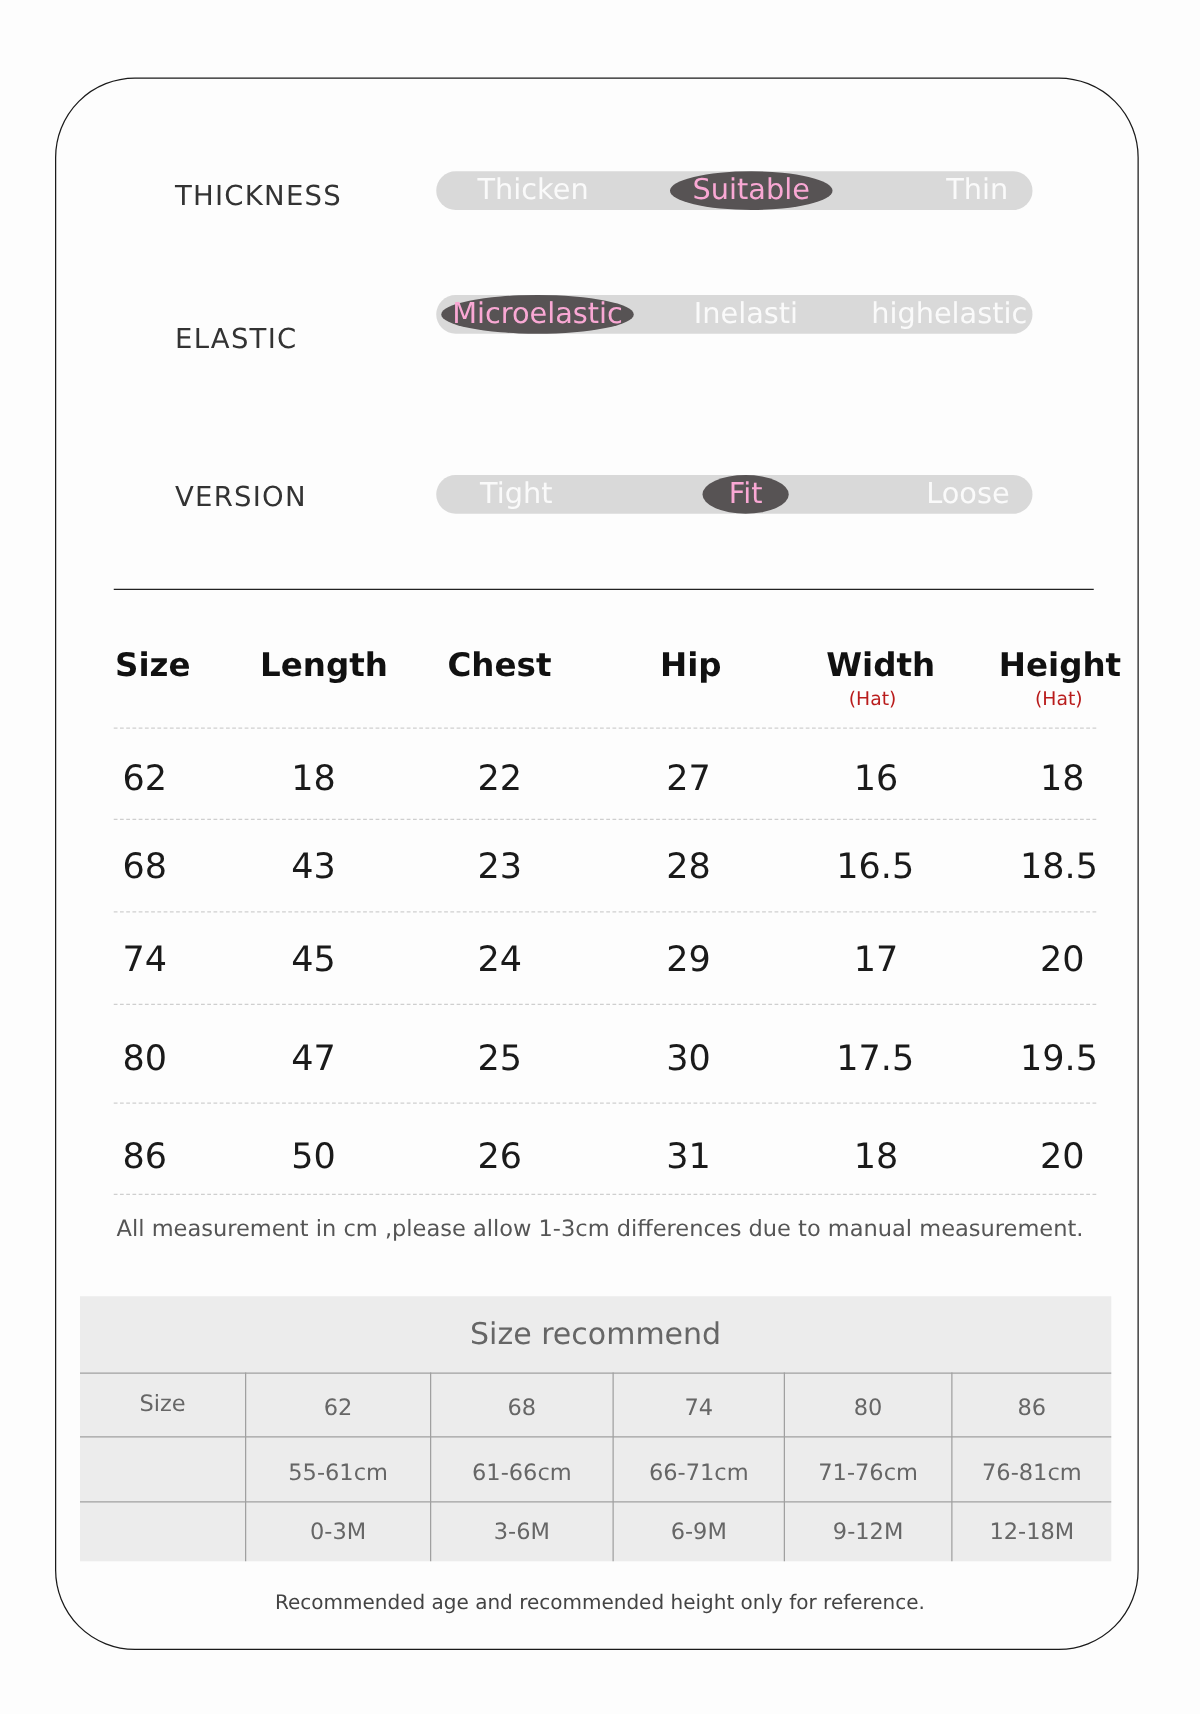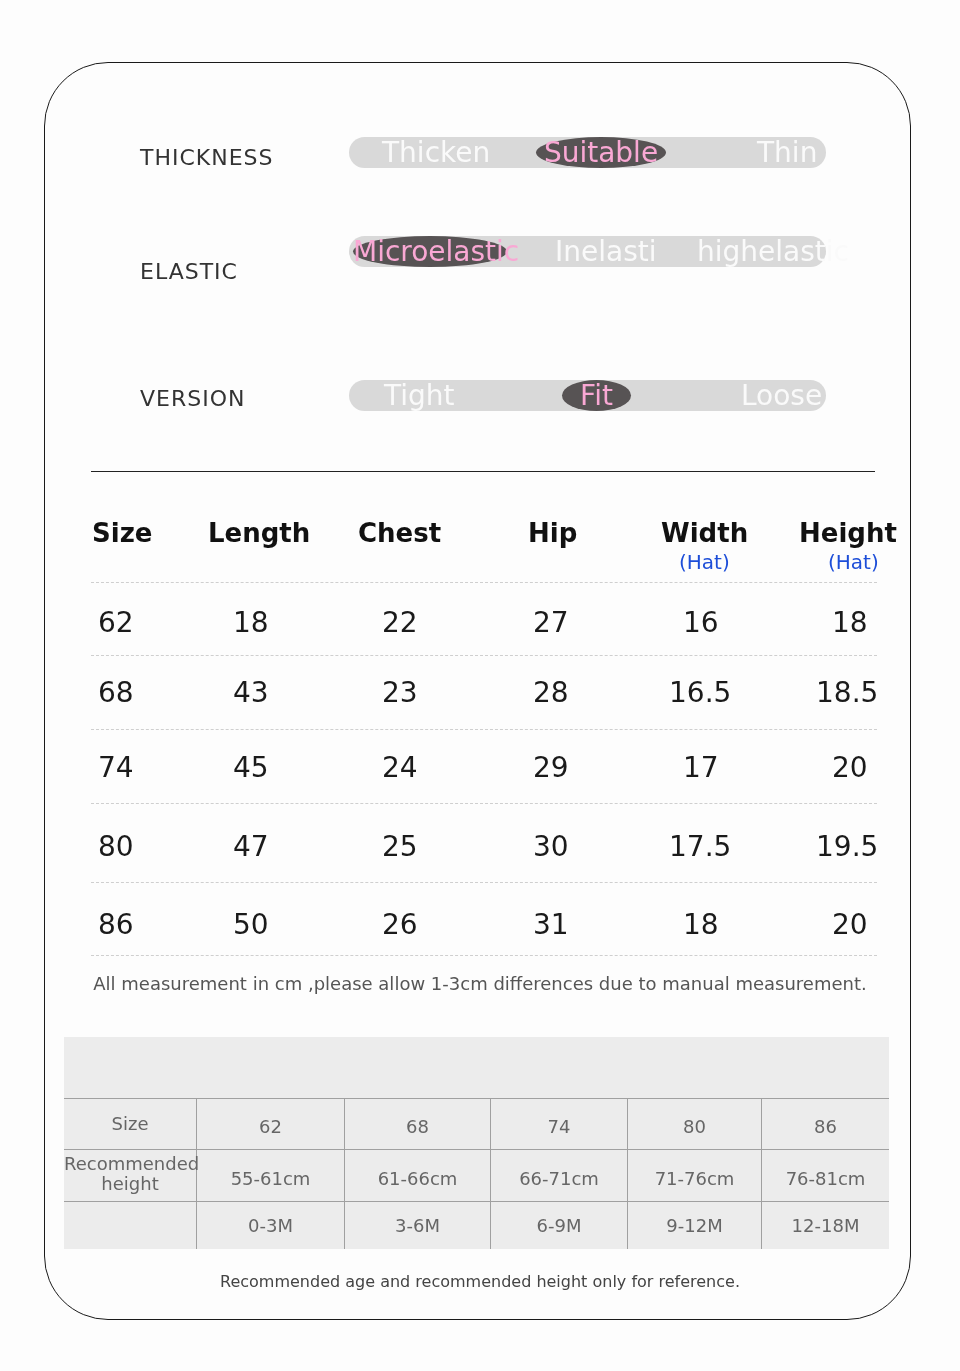--- a/index.html
+++ b/index.html
@@ -1,24 +1,24 @@
 <!DOCTYPE html>
 <html><head>
 <meta charset="utf-8">
 <style>
   html,body{margin:0;padding:0;background:#fdfdfd;}
   body{width:960px;height:1371px;position:relative;font-family:"DejaVu Sans","Liberation Sans",sans-serif;color:#222;overflow:hidden;}
   .card{position:absolute;left:44px;top:62px;width:867px;height:1258px;border:1.6px solid #1a1a1a;border-radius:64px;box-sizing:border-box;background:#fdfdfd;}
   .attr-label{position:absolute;left:140px;font-size:22px;letter-spacing:1px;color:#333;}
   .bar{position:absolute;left:349px;width:477px;height:31px;border-radius:16px;background:#d9d9d9;}
-  .bar .opt{position:absolute;top:0;height:31px;line-height:31px;font-size:28px;color:#fafafa;white-space:nowrap;}
+  .bar .opt{position:absolute;top:0;height:31px;line-height:31px;font-size:23px;color:#fafafa;white-space:nowrap;}
   .bar .sel{background:#575354;border-radius:50%;text-align:center;color:#f9a8d4;}
   .rule{position:absolute;left:91px;top:471px;width:784px;height:1px;background:#222;}
   .th{position:absolute;top:518px;font-weight:bold;font-size:26px;color:#111;}
-  .sub{position:absolute;top:550px;font-size:20px;color:#1d4ed8;}
+  .sub{position:absolute;top:550px;font-size:15px;color:#b91c1c;}
   .dash{position:absolute;left:91px;width:786px;border-top:1.5px dashed #cfcfcf;}
   .cell{position:absolute;font-size:28px;color:#1a1a1a;}
   .note{position:absolute;left:0;width:960px;text-align:center;font-size:18px;color:#555;}
   .rec{position:absolute;left:64px;top:1037px;width:825px;height:212px;background:#ececec;}
   .rec .title{position:absolute;left:0;top:0;width:825px;height:61px;line-height:61px;text-align:center;font-size:24px;color:#666;}
   .rec .hl{position:absolute;left:0;width:825px;height:1px;background:#a0a0a0;}
   .rec .vl{position:absolute;top:61px;width:1px;height:151px;background:#a0a0a0;}
   .rec .c{position:absolute;text-align:center;font-size:18px;color:#666;line-height:20px;}
 </style>
 </head>
@@ -106,31 +106,31 @@
   <div class="cell" style="left:233px;top:908px">50</div>
   <div class="cell" style="left:382px;top:908px">26</div>
   <div class="cell" style="left:533px;top:908px">31</div>
   <div class="cell" style="left:683px;top:908px">18</div>
   <div class="cell" style="left:832px;top:908px">20</div>
 </div>
 
 <div class="note" style="top:973px">All measurement in cm ,please allow 1-3cm differences due to manual measurement.</div>
 
 <div class="rec">
+  <div class="title">Size recommend</div>
   <div class="hl" style="top:61px"></div>
   <div class="hl" style="top:112px"></div>
   <div class="hl" style="top:164px"></div>
   <div class="vl" style="left:132px"></div>
   <div class="vl" style="left:280px"></div>
   <div class="vl" style="left:426px"></div>
   <div class="vl" style="left:563px"></div>
   <div class="vl" style="left:697px"></div>
 
   <div class="c" style="left:0;width:132px;top:77px">Size</div>
-  <div class="c" style="left:0;width:132px;top:117px">Recommended height</div>
 
   <div class="c" style="left:133px;width:147px;top:80px">62</div>
   <div class="c" style="left:281px;width:145px;top:80px">68</div>
   <div class="c" style="left:427px;width:136px;top:80px">74</div>
   <div class="c" style="left:564px;width:133px;top:80px">80</div>
   <div class="c" style="left:698px;width:127px;top:80px">86</div>
 
   <div class="c" style="left:133px;width:147px;top:132px">55-61cm</div>
   <div class="c" style="left:281px;width:145px;top:132px">61-66cm</div>
   <div class="c" style="left:427px;width:136px;top:132px">66-71cm</div>

